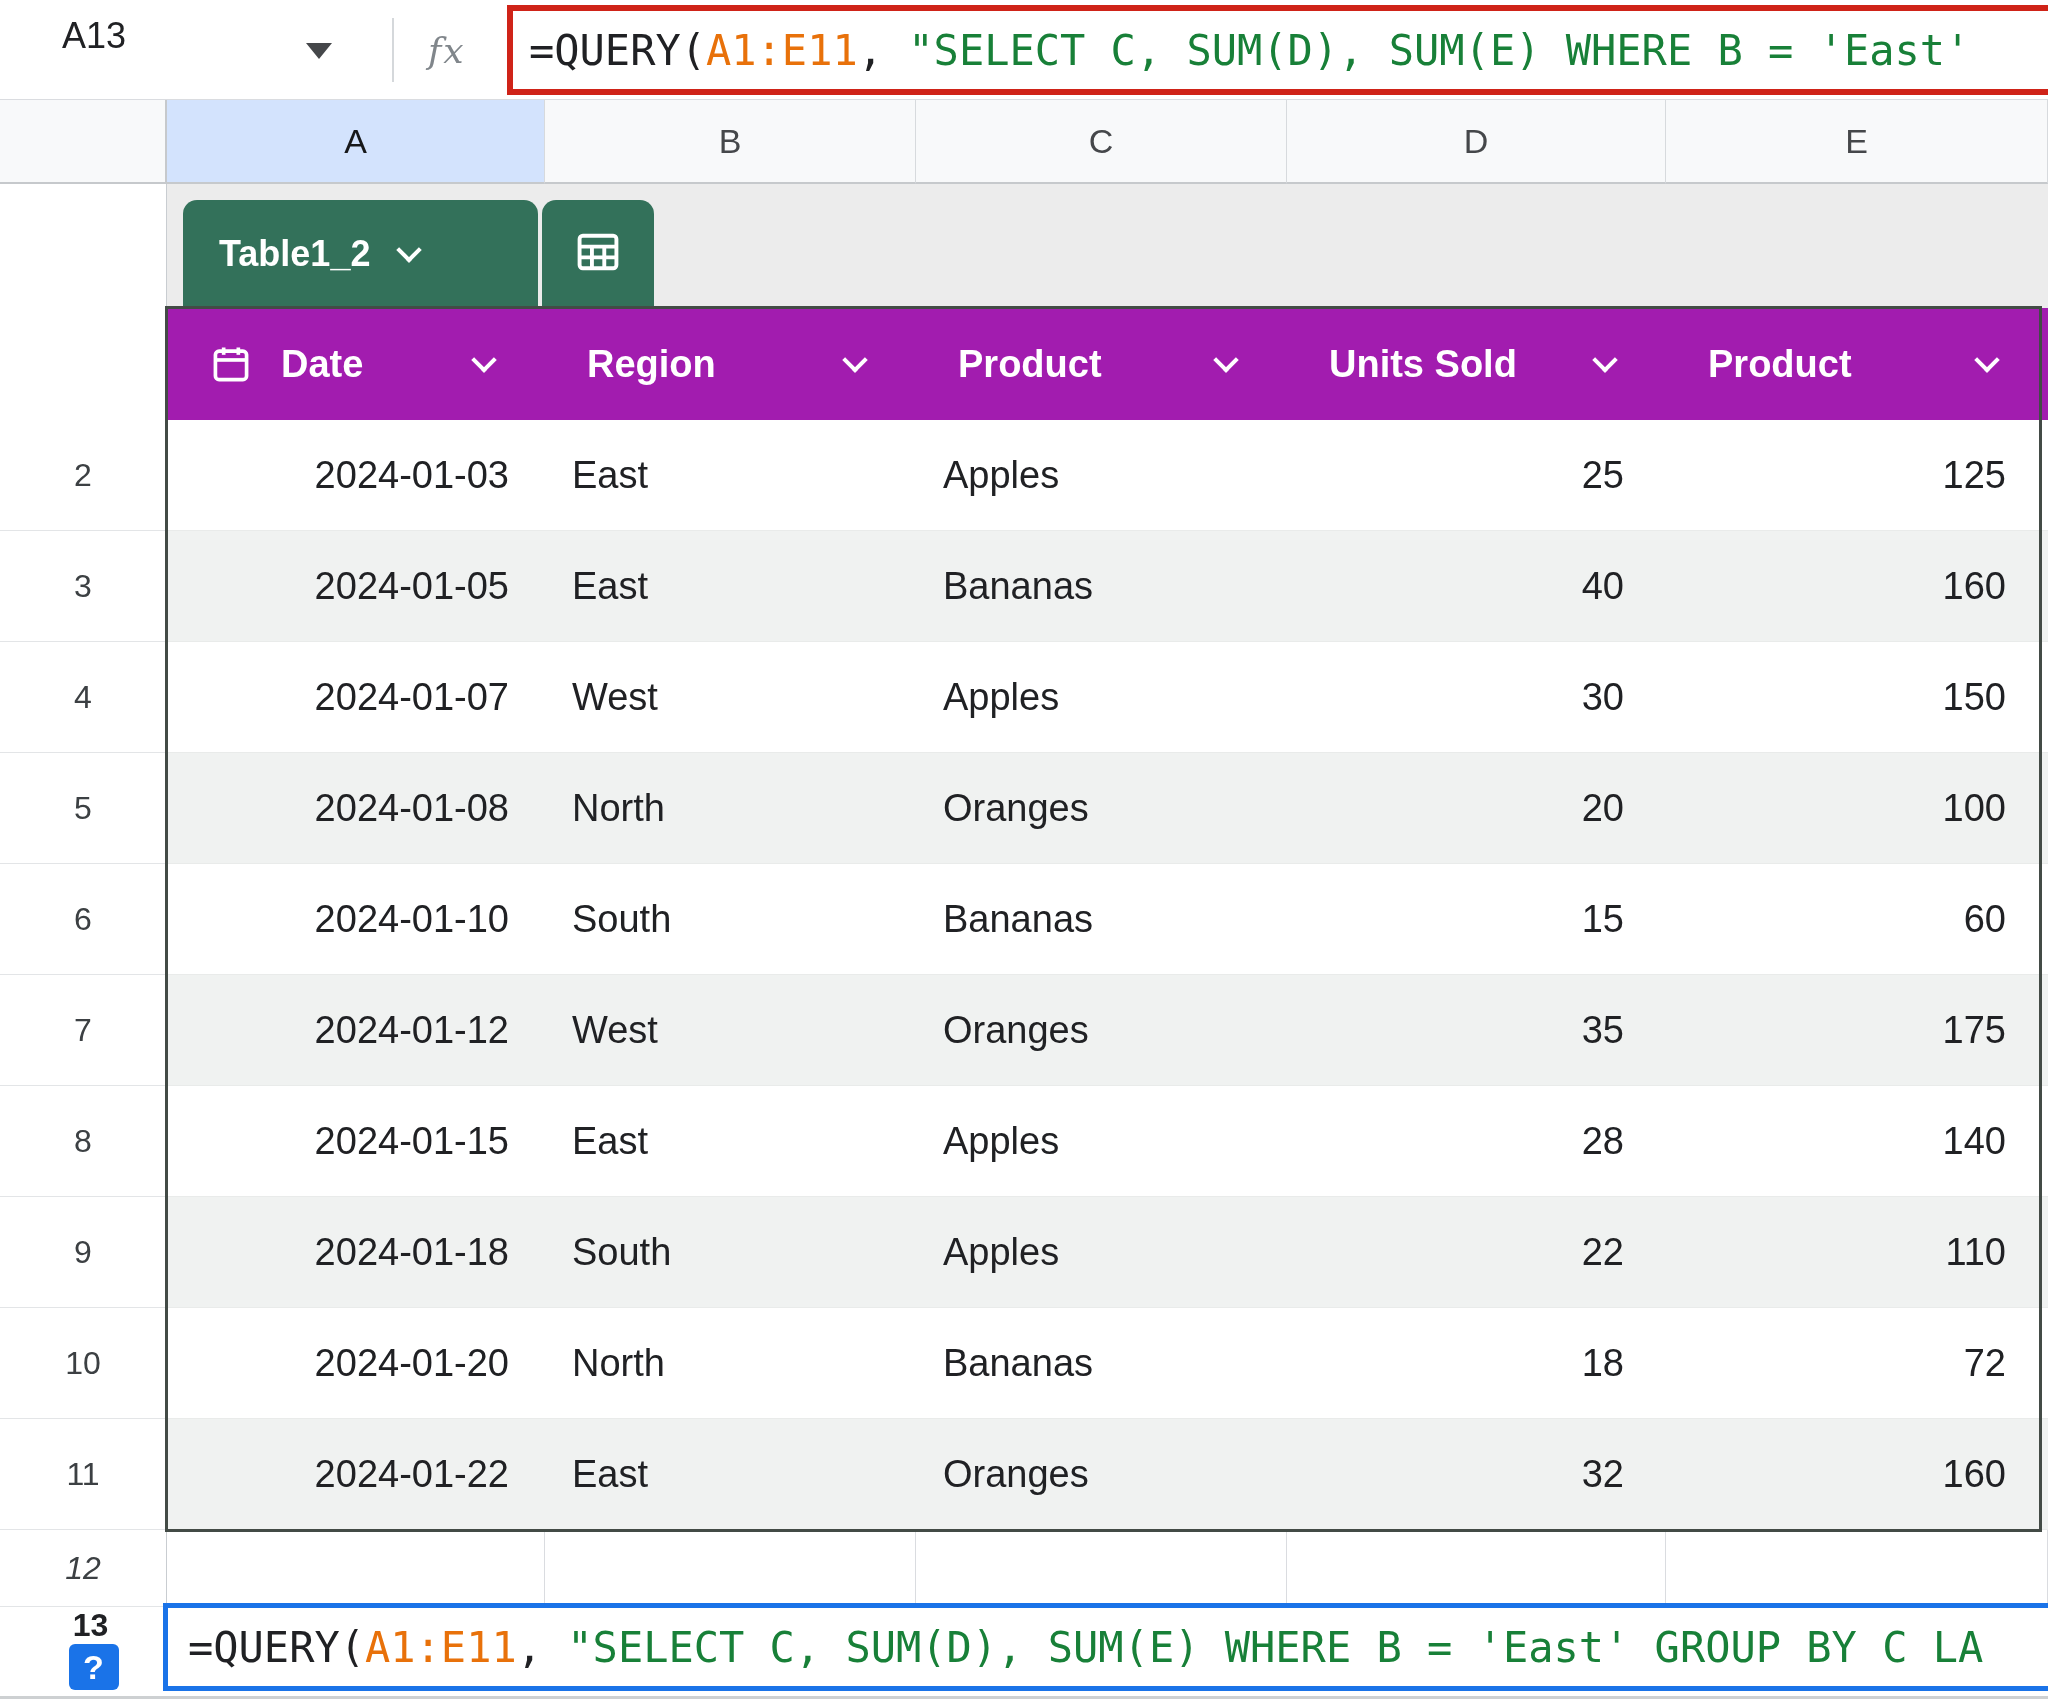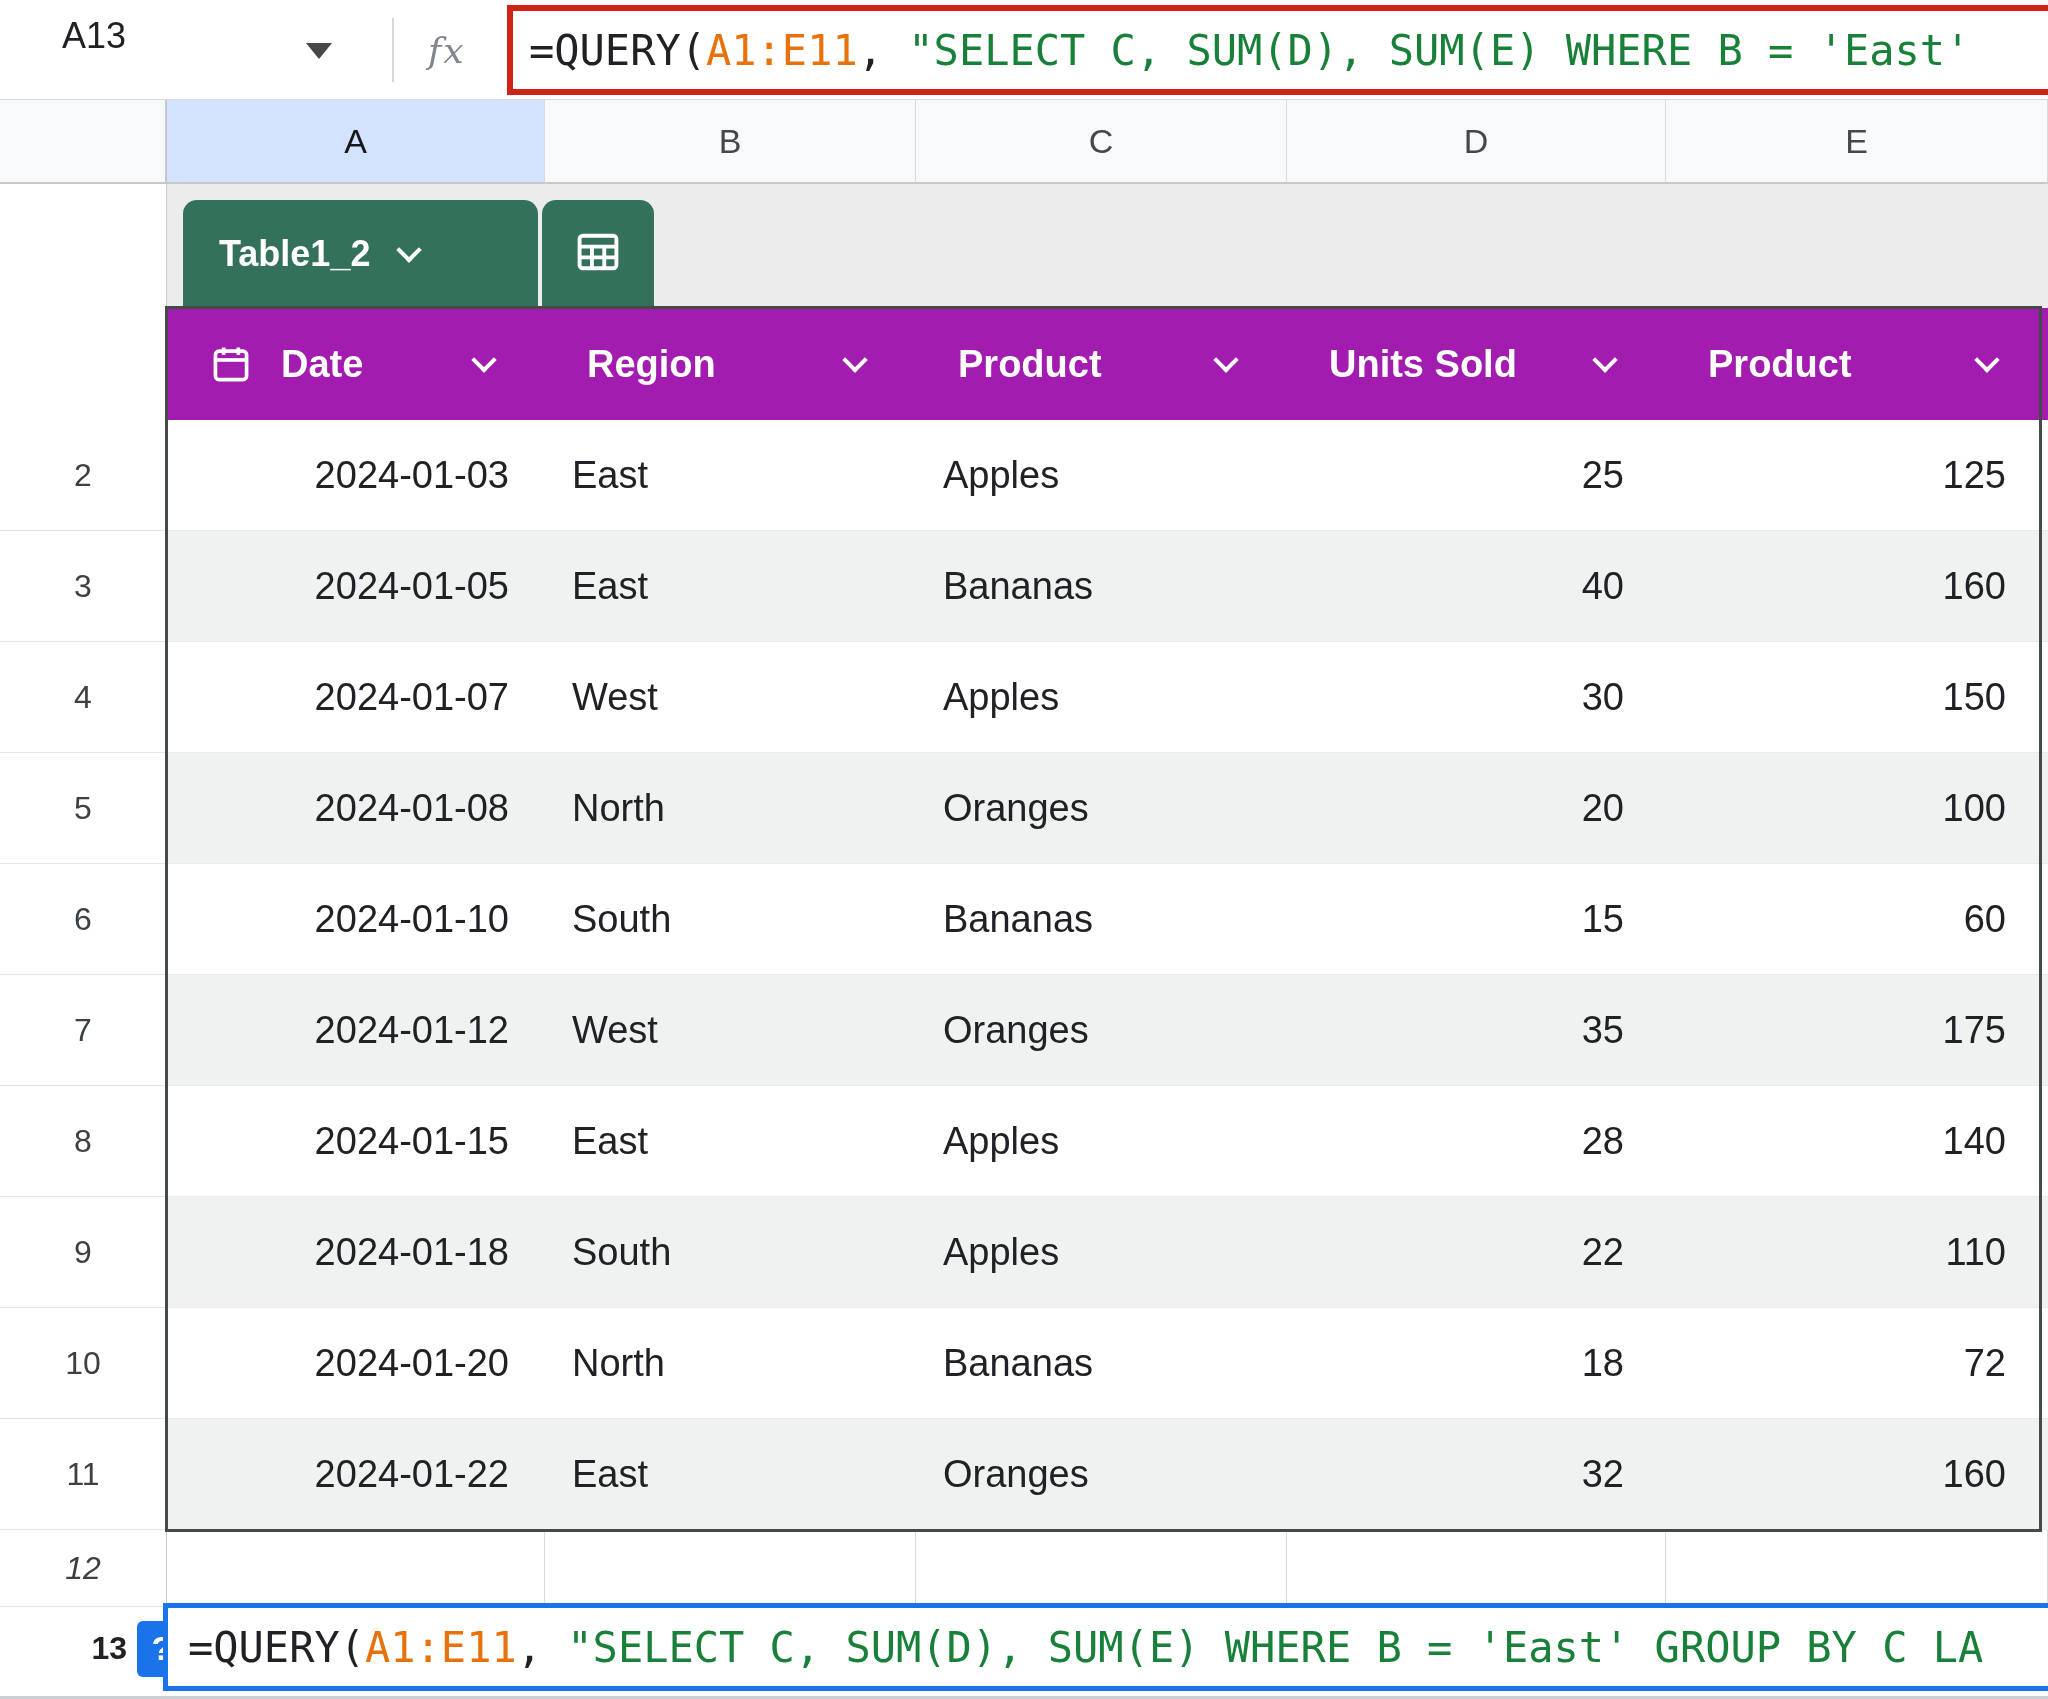--- a/index.html
+++ b/index.html
@@ -68,21 +68,21 @@
   .row12 { position:absolute; left:0; top:1530px; width:2048px; height:77px; display:flex;font-style:italic; }
   .row12 .rowhead { height:77px; }
   .cell12 { height:77px; background:#fff; border-right:1px solid #dadce0; border-bottom:1px solid #dadce0; }
 
   
   .table-outline { position:absolute; left:165px; top:306px; width:1877px; height:1226px;
                    border:3px solid #434b46; pointer-events:none; }
 
   
   .row13 { position:absolute; left:0; top:1607px; width:191px; height:83px; display:flex; align-items:center;
-           justify-content:flex-end; background:#fff; }
+           justify-content:flex-end; background:#fff;flex-direction:column; }
   .num13 { font-size:32px; font-weight:bold; color:#202124; margin-right:10px; }
   .help-badge { width:50px; height:56px; background:#1a73e8; border-radius:6px; color:#fff; font-size:34px; font-weight:bold;
                 display:flex; align-items:center; justify-content:center; margin-right:4px; }
   .edit-box { position:absolute; left:163px; top:1603px; width:1900px; height:88px; background:#fff;
               border:5px solid #1a73e8; display:flex; align-items:center; padding-left:20px; overflow:hidden; }
 
   .bottom-strip { position:absolute; left:0; top:1691px; width:2048px; height:8px; background:#fff; border-bottom:3px solid #cdd0d2; }
 </style>
 </head>
 <body>

